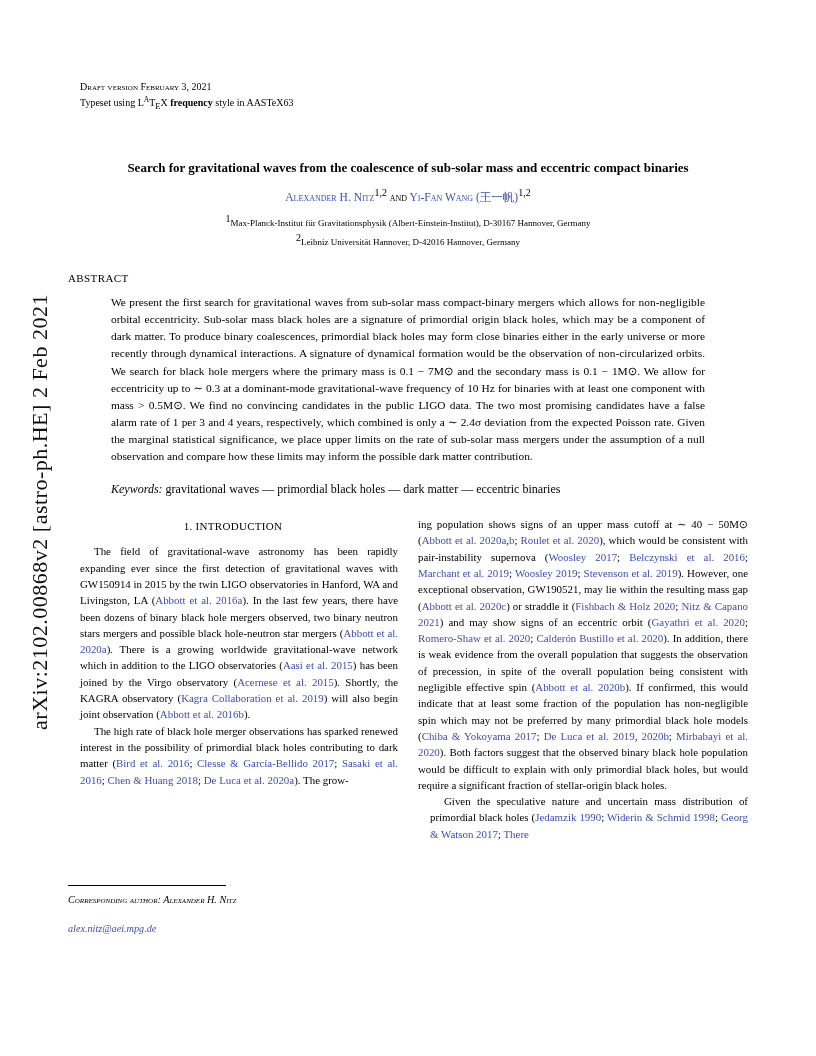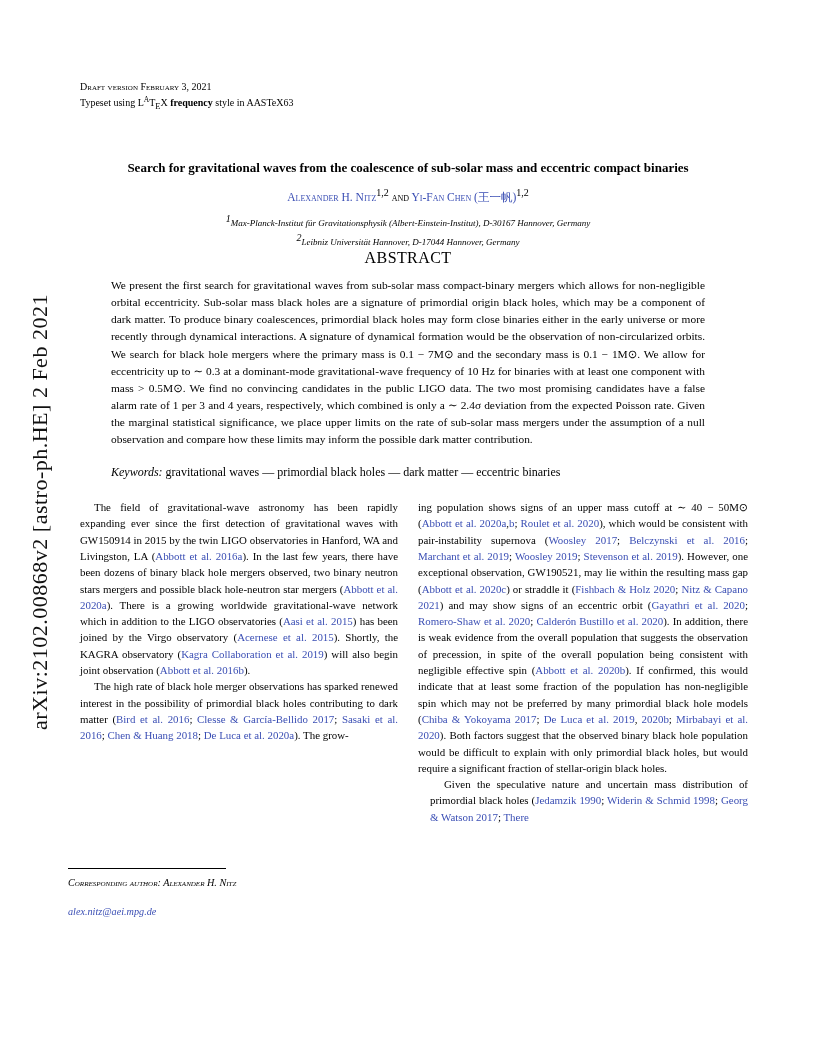--- a/index.html
+++ b/index.html
@@ -20,24 +20,24 @@
   .sc{font-variant:small-caps;}
   .title{
     text-align:center;font-weight:bold;font-size:13px;line-height:17px;
     margin-top:46px;
   }
   .authors{
     text-align:center;font-variant:small-caps;font-size:11.5px;margin-top:11px;
   }
   .affils{margin-top:7px;}
   .affil{
-    text-align:center;font-style:italic;font-size:9px;line-height:13.5px;
+    text-align:center;font-size:9px;line-height:13.5px;
   }
   .abstract-heading{
-    text-align:center;font-size:16px;letter-spacing:0.4px;
+    font-size:11px;margin-top:23px;letter-spacing:0.4px;
   }
   .abstract{
     margin:10px 43px 16px 43px;font-size:11.4px;line-height:17.1px;text-align:justify;
   }
   .keywords{
     margin:15px 43px 0 43px;font-size:12px;line-height:16px;
   }
   .columns{display:flex;gap:20px;margin-top:19px;}
   .col{flex:1;min-width:0;font-size:10.9px;line-height:16.3px;text-align:justify;}
   .col-left{height:420px;display:flex;flex-direction:column;}
@@ -62,36 +62,37 @@
 
   <div class="arxiv-strip">arXiv:2102.00868v2  [astro-ph.HE]  2 Feb 2021</div>
 
   <div class="content">
 
     <div class="hdr sc">Draft version February 3, 2021</div>
     <div class="hdr"><span>Typeset using L</span><span class="seg-la">A</span><span>T</span><span class="seg-le">E</span><span>X </span><span class="seg-b">frequency</span><span> style in AASTeX63</span></div>
 
     <div class="title">Search for gravitational waves from the coalescence of sub-solar mass and eccentric compact binaries</div>
 
-    <div class="authors"><span class="seg-ln">Alexander H. Nitz</span><span class="seg-sup">1,2</span><span> and </span><span class="seg-ln">Yi-Fan Chen (王一帆)</span><span class="seg-sup">1,2</span></div>
+    <div class="authors"><span class="seg-ln">Alexander H. Nitz</span><span class="seg-sup">1,2</span><span> and </span><span class="seg-ln">Yi-Fan Wang (王一帆)</span><span class="seg-sup">1,2</span></div>
 
     <div class="affils">
       <div class="affil"><span class="seg-sup">1</span><span>Max-Planck-Institut für Gravitationsphysik (Albert-Einstein-Institut), D-30167 Hannover, Germany</span></div>
-      <div class="affil"><span class="seg-sup">2</span><span>Leibniz Universität Hannover, D-17044 Hannover, Germany</span></div>
+      <div class="affil"><span class="seg-sup">2</span><span>Leibniz Universität Hannover, D-42016 Hannover, Germany</span></div>
     </div>
 
     <div class="abstract-heading">ABSTRACT</div>
 
     <p class="abstract">We present the first search for gravitational waves from sub-solar mass compact-binary mergers which allows for non-negligible orbital eccentricity. Sub-solar mass black holes are a signature of primordial origin black holes, which may be a component of dark matter. To produce binary coalescences, primordial black holes may form close binaries either in the early universe or more recently through dynamical interactions. A signature of dynamical formation would be the observation of non-circularized orbits. We search for black hole mergers where the primary mass is 0.1 − 7M⊙ and the secondary mass is 0.1 − 1M⊙. We allow for eccentricity up to ∼ 0.3 at a dominant-mode gravitational-wave frequency of 10 Hz for binaries with at least one component with mass &gt; 0.5M⊙. We find no convincing candidates in the public LIGO data. The two most promising candidates have a false alarm rate of 1 per 3 and 4 years, respectively, which combined is only a ∼ 2.4σ deviation from the expected Poisson rate. Given the marginal statistical significance, we place upper limits on the rate of sub-solar mass mergers under the assumption of a null observation and compare how these limits may inform the possible dark matter contribution.</p>
 
     <p class="keywords"><span class="seg-i">Keywords:</span><span> gravitational waves — primordial black holes — dark matter — eccentric binaries</span></p>
 
     <div class="columns">
 
       <div class="col col-left">
+        <div class="section-heading">1. INTRODUCTION</div>
         <p class="para indent"><span>The field of gravitational-wave astronomy has been rapidly expanding ever since the first detection of gravitational waves with GW150914 in 2015 by the twin LIGO observatories in Hanford, WA and Livingston, LA (</span><span class="seg-ln">Abbott et al. 2016a</span><span>). In the last few years, there have been dozens of binary black hole mergers observed, two binary neutron stars mergers and possible black hole-neutron star mergers (</span><span class="seg-ln">Abbott et al. 2020a</span><span>). There is a growing worldwide gravitational-wave network which in addition to the LIGO observatories (</span><span class="seg-ln">Aasi et al. 2015</span><span>) has been joined by the Virgo observatory (</span><span class="seg-ln">Acernese et al. 2015</span><span>). Shortly, the KAGRA observatory (</span><span class="seg-ln">Kagra Collaboration et al. 2019</span><span>) will also begin joint observation (</span><span class="seg-ln">Abbott et al. 2016b</span><span>).</span></p>
         <p class="para indent"><span>The high rate of black hole merger observations has sparked renewed interest in the possibility of primordial black holes contributing to dark matter (</span><span class="seg-ln">Bird et al. 2016</span><span>; </span><span class="seg-ln">Clesse &amp; García-Bellido 2017</span><span>; </span><span class="seg-ln">Sasaki et al. 2016</span><span>; </span><span class="seg-ln">Chen &amp; Huang 2018</span><span>; </span><span class="seg-ln">De Luca et al. 2020a</span><span>). The grow-</span></p>
 
         <div class="footnote">
           <hr class="rule">
           <div class="sc">Corresponding author: Alexander H. Nitz</div>
           <a class="email">alex.nitz@aei.mpg.de</a>
         </div>
       </div>
 

